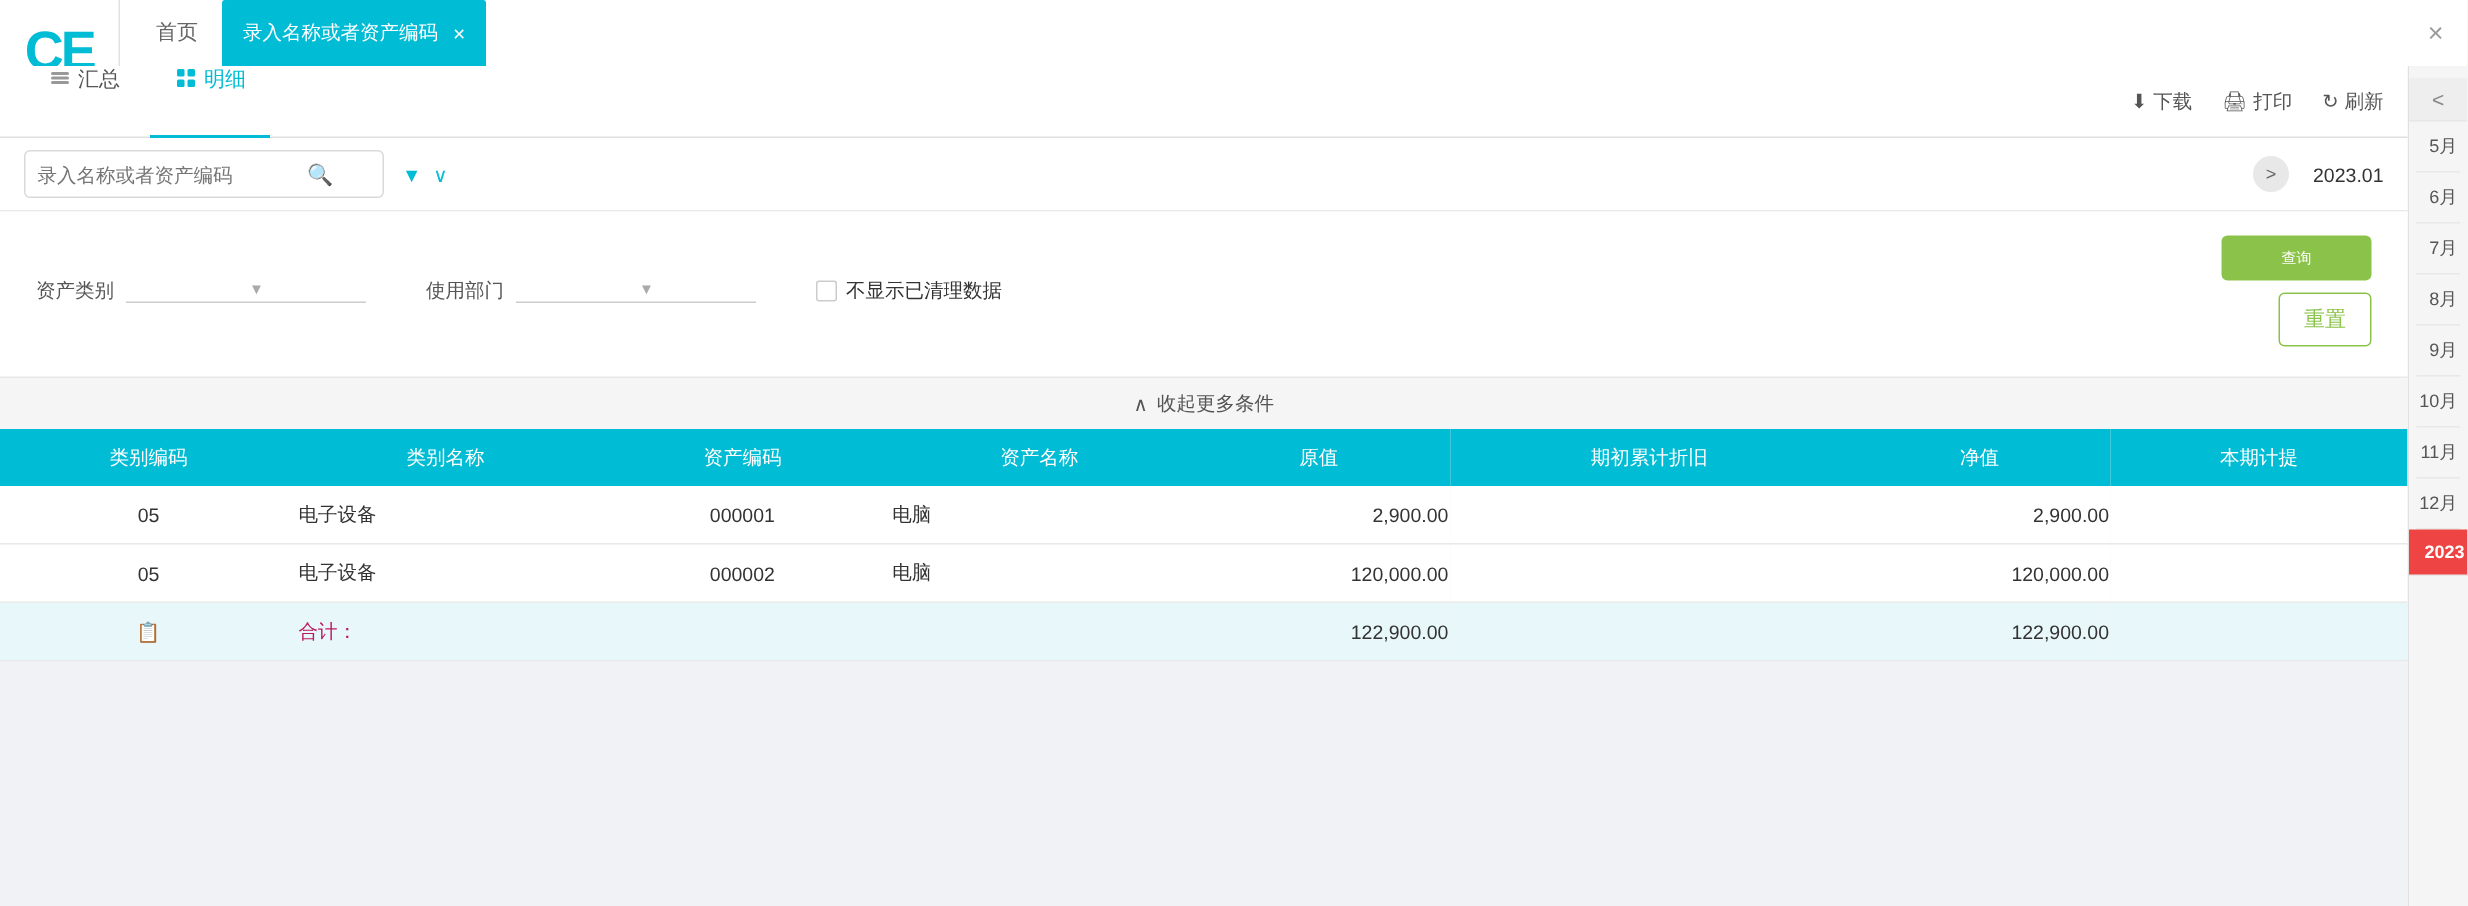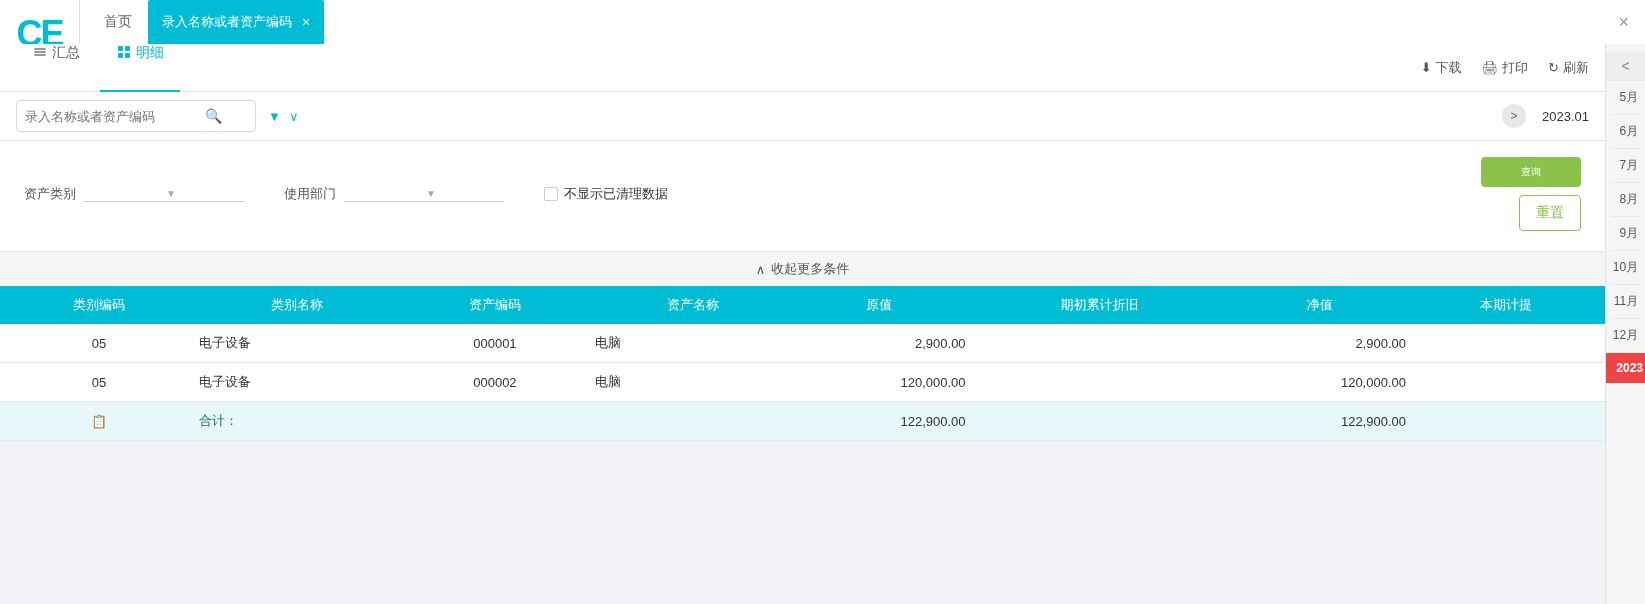--- a/index.html
+++ b/index.html
@@ -305,21 +305,21 @@
       <td>电脑</td>
       <td class="num">120,000.00</td>
       <td class="num"></td>
       <td class="num">120,000.00</td>
       <td class="num"></td>
     </tr>
           <tr class="total-row">
     <td style="text-align:center;">
       <span style="color:#00bcd4;">📋</span>
     </td>
-    <td colspan="2" style="color:#0f766e;">合计：</td>
+    <td colspan="2" style="color:#be185d;">合计：</td>
     <td></td>
     <td class="num">122,900.00</td>
     <td class="num"></td>
     <td class="num">122,900.00</td>
     <td class="num"></td>
   </tr>
         </tbody>
     </table>
   </div>
 </div>

